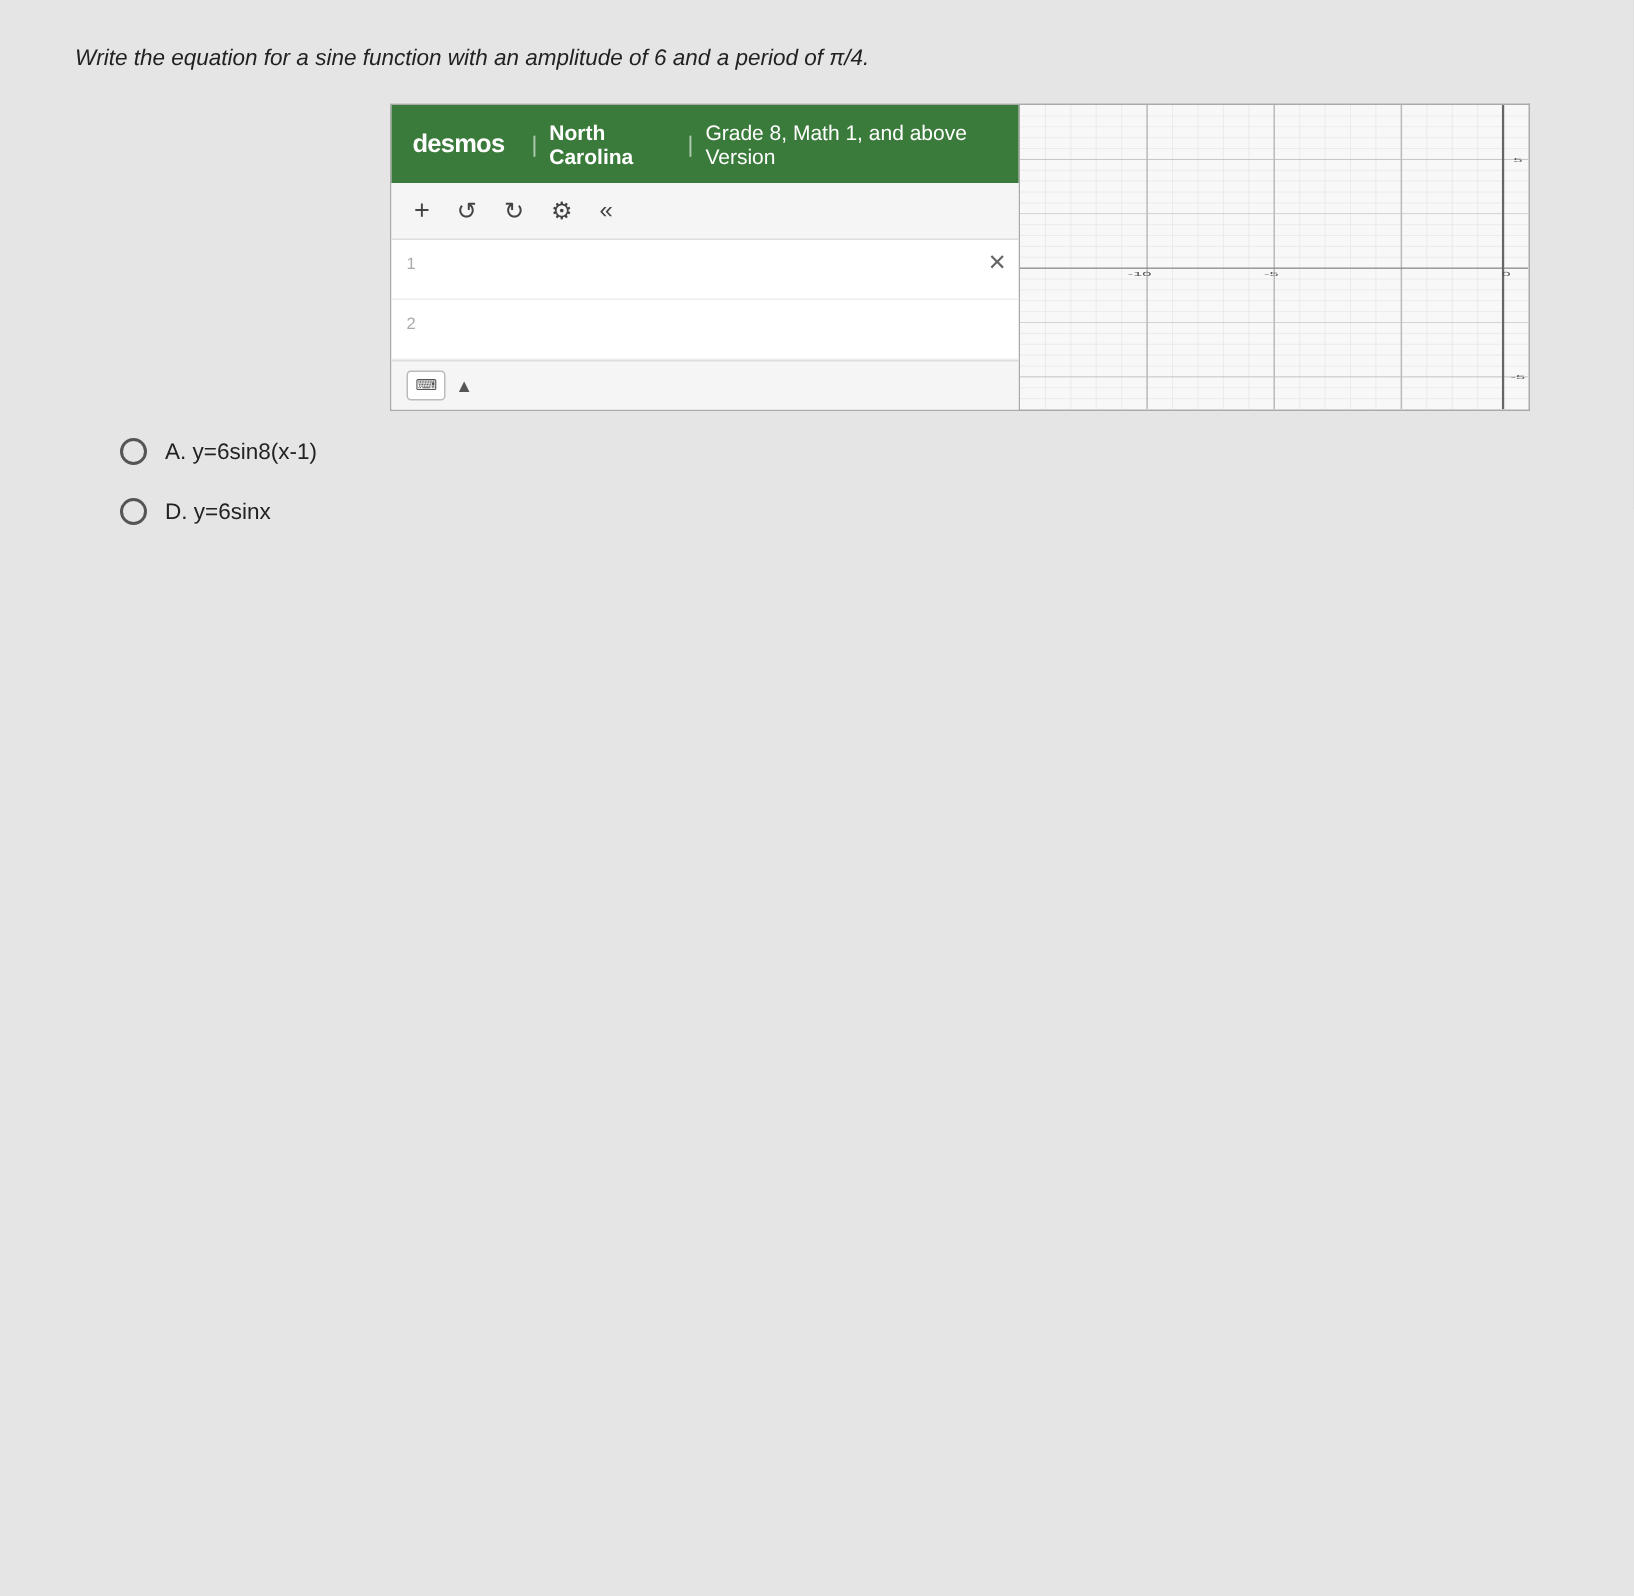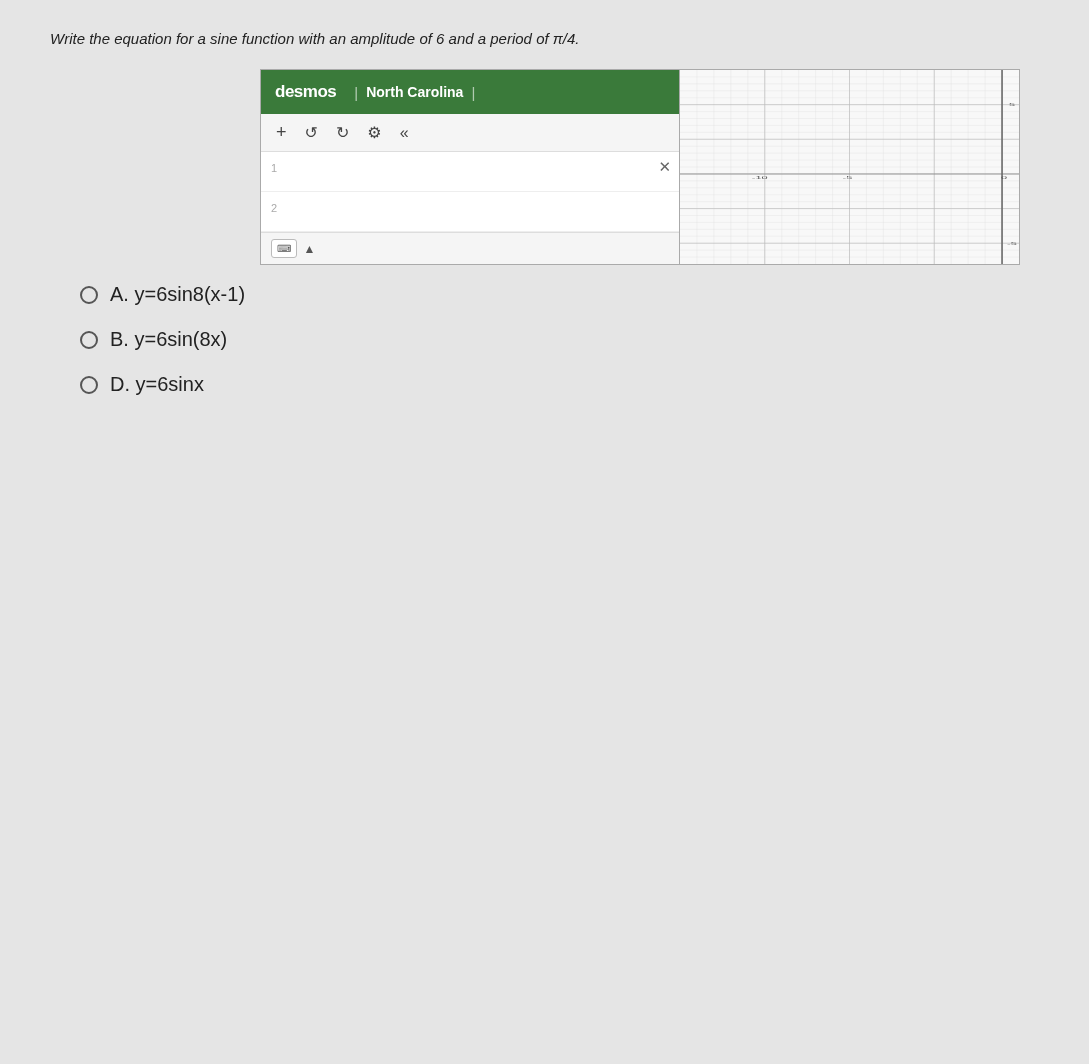--- a/index.html
+++ b/index.html
@@ -184,21 +184,21 @@
     
     .answer-choices {
       margin-left: 40px;
       margin-top: 10px;
     }
 
     .choice-row {
       display: flex;
       align-items: center;
       margin-bottom: 22px;
-      font-size: 20px;
+      font-size: 15px;
       color: #222;
     }
 
     .radio-circle {
       width: 18px;
       height: 18px;
       border-radius: 50%;
       border: 2px solid #555;
       margin-right: 12px;
       flex-shrink: 0;
@@ -219,20 +219,21 @@
 
   <div class="desmos-container">
 
     <div class="left-panel">
 
       <div class="desmos-header">
         <span class="desmos-logo">desmos</span>
         <span class="header-divider">|</span>
         <span class="header-nc">North Carolina</span>
         <span class="header-divider">|</span>
+        <span class="header-grade">Grade 8, Math 1, and above Version</span>
       </div>
 
       <div class="toolbar">
         <button class="toolbar-btn">
           <span>+</span>
         </button>
         <button class="toolbar-btn">
           <span class="undo-icon">↺</span>
         </button>
         <button class="toolbar-btn">
@@ -357,26 +358,19 @@
     <div class="choice-row">
       <div class="radio-circle"></div>
       <span class="choice-label">
         <span>A. </span>
         <span>y=6sin8(x-1)</span>
       </span>
     </div>
     <div class="choice-row">
       <div class="radio-circle"></div>
       <span class="choice-label">
-        <span>B. </span>
-        <span>y=6sin(8x)</span>
-      </span>
-    </div>
-    <div class="choice-row">
-      <div class="radio-circle"></div>
-      <span class="choice-label">
         <span>D. </span>
         <span>y=6sinx</span>
       </span>
     </div>
   </div>
 
 </div>
 
 </body></html>

